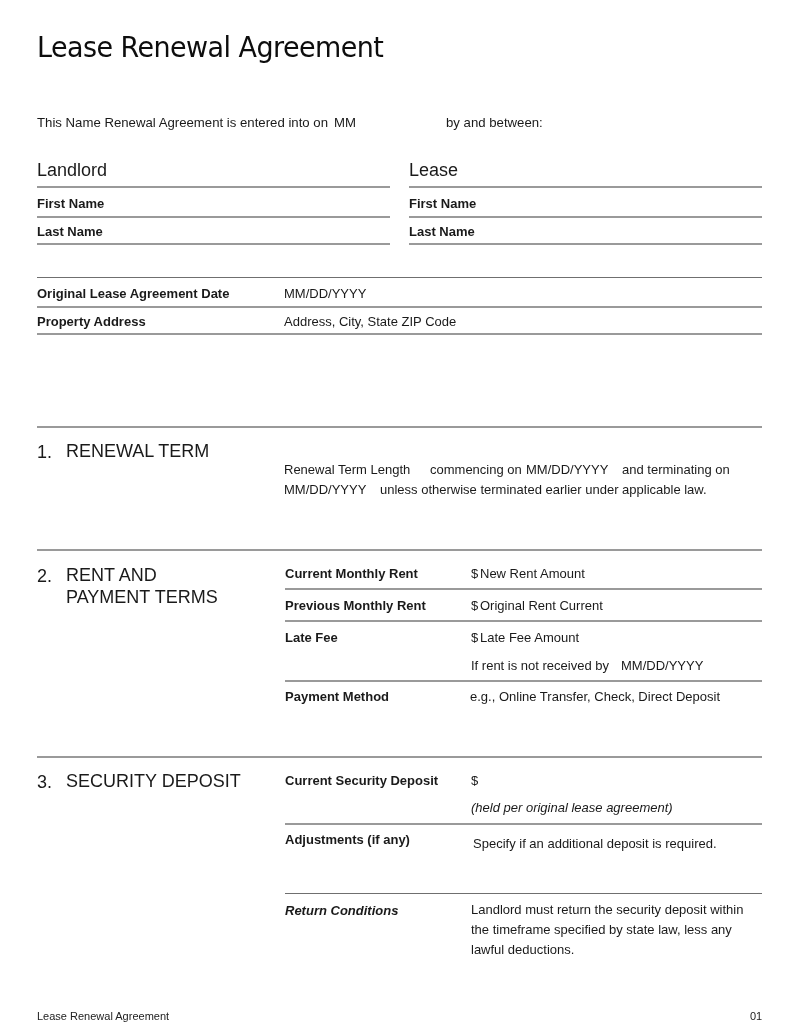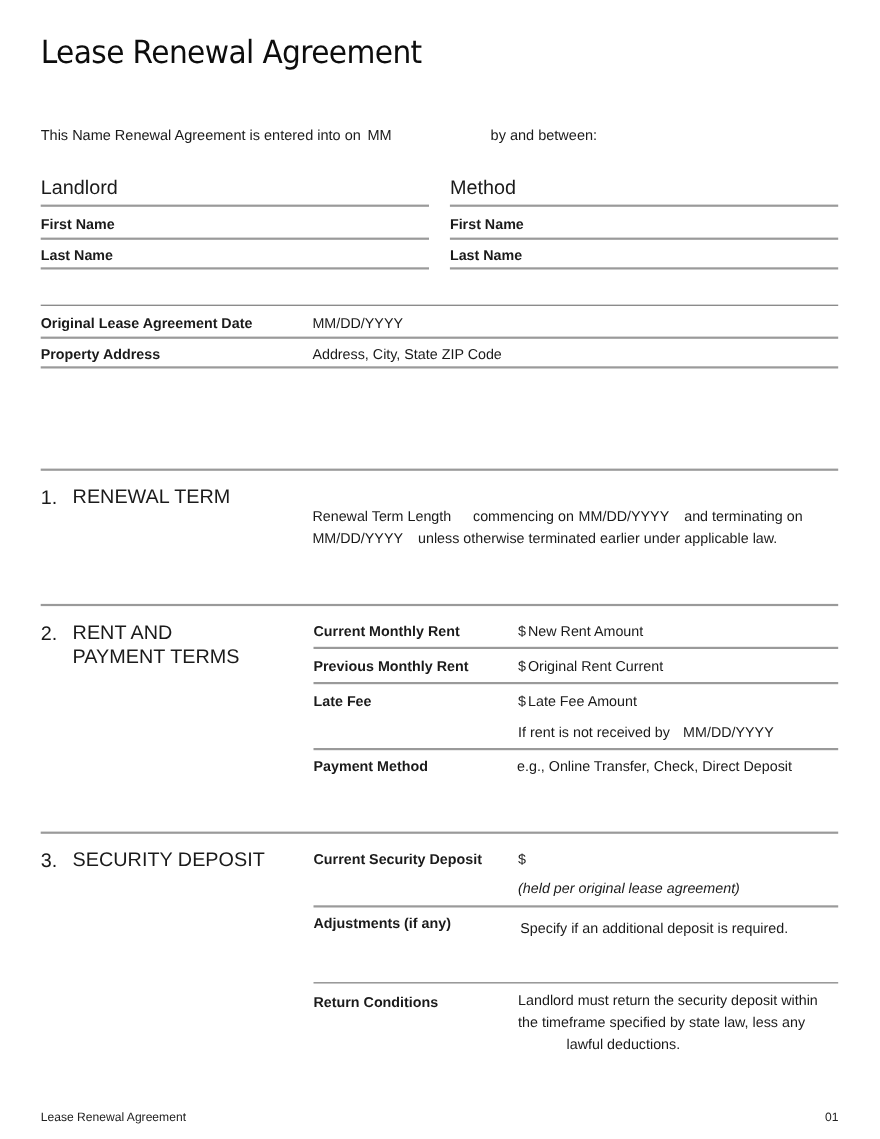--- a/index.html
+++ b/index.html
@@ -42,21 +42,21 @@
   <div class="abs intro" style="left:334px;">MM</div>
   <div class="abs intro" style="left:446px;">by and between:</div>
 
   <div class="abs party-head" style="left:37px;">Landlord</div>
   <div class="abs hline" style="left:37px; width:353px; top:186px;"></div>
   <div class="abs field-label" style="left:37px; top:196px;">First Name</div>
   <div class="abs hline" style="left:37px; width:353px; top:216px;"></div>
   <div class="abs field-label" style="left:37px; top:224px;">Last Name</div>
   <div class="abs hline" style="left:37px; width:353px; top:243px;"></div>
 
-  <div class="abs party-head" style="left:409px;">Method</div>
+  <div class="abs party-head" style="left:409px;">Lease</div>
   <div class="abs hline" style="left:409px; width:353px; top:186px;"></div>
   <div class="abs field-label" style="left:409px; top:196px;">First Name</div>
   <div class="abs hline" style="left:409px; width:353px; top:216px;"></div>
   <div class="abs field-label" style="left:409px; top:224px;">Last Name</div>
   <div class="abs hline" style="left:409px; width:353px; top:243px;"></div>
 
   <div class="abs hline dark" style="left:37px; width:725px; top:277px;"></div>
   <div class="abs field-label" style="left:37px; top:286px; font-weight:bold;">Original Lease Agreement Date</div>
   <div class="abs field-val" style="left:284px; top:286px;">MM/DD/YYYY</div>
   <div class="abs hline" style="left:37px; width:725px; top:306px;"></div>
@@ -106,20 +106,20 @@
 
   <div class="abs field-label" style="left:285px; top:773px;">Current Security Deposit</div>
   <div class="abs field-val" style="left:471px; top:773px;">$</div>
   <div class="abs field-val italic" style="left:471px; top:800px;">(held per original lease agreement)</div>
   <div class="abs hline" style="left:285px; width:477px; top:823px;"></div>
 
   <div class="abs field-label" style="left:285px; top:832px;">Adjustments (if any)</div>
   <div class="abs field-val" style="left:473px; top:836px;">Specify if an additional deposit is required.</div>
   <div class="abs hline dark" style="left:285px; width:477px; top:893px;"></div>
 
-  <div class="abs field-label" style="left:285px; top:903px;">Return Conditions</div>
+  <div class="abs field-label" style="left:285px; top:903px;font-style:italic;">Return Conditions</div>
   <div class="abs para" style="left:471px; top:900px;">Landlord must return the security deposit within</div>
   <div class="abs para" style="left:471px; top:920px;">the timeframe specified by state law, less any</div>
-  <div class="abs para" style="left:471px; top:940px;margin-left:44px;">lawful deductions.</div>
+  <div class="abs para" style="left:471px; top:940px;">lawful deductions.</div>
 
   <div class="abs footer" style="left:37px;">Lease Renewal Agreement</div>
   <div class="abs footer" style="left:750px;">01</div>
 </div>
 
 </body></html>

